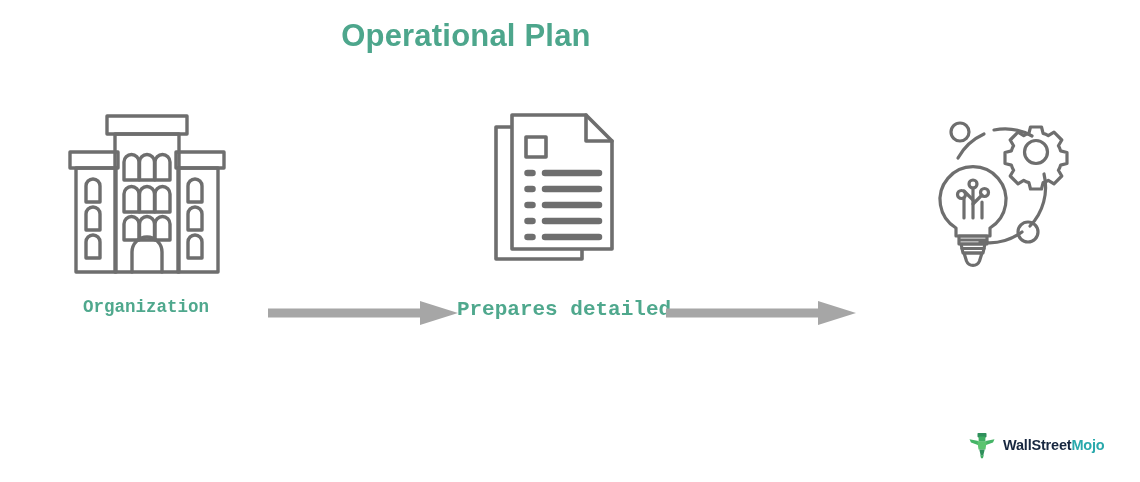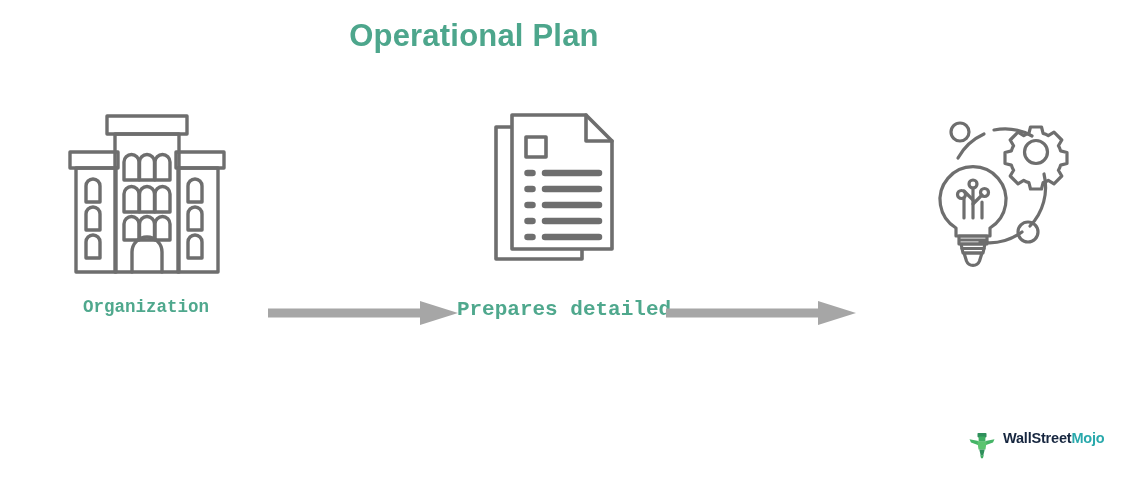--- a/index.html
+++ b/index.html
@@ -18,21 +18,21 @@
   .canvas {
     position: relative;
     width: 1140px;
     height: 482px;
   }
 
   
   .title {
     position: absolute;
     top: 18px;
-    left: 8px;
+    left: 0;
     width: 932px;
     text-align: center;
     font-size: 31px;
     font-weight: bold;
     color: #4da68c;
     letter-spacing: 0.2px;
   }
 
   
   .flow {
@@ -77,20 +77,21 @@
   }
   #arrow-1 { left: 252px; }
   #arrow-2 { left: 650px; }
 
   
   .logo {
     position: absolute;
     left: 967px;
     top: 430px;
     display: flex;
+    align-items: center;
     gap: 6px;
   }
   .logo-text {
     font-size: 14.5px;
     font-weight: bold;
     letter-spacing: -0.2px;
     white-space: nowrap;
   }
   .logo-text .ws { color: #16263f; }
   .logo-text .mj { color: #2aa9ac; }

